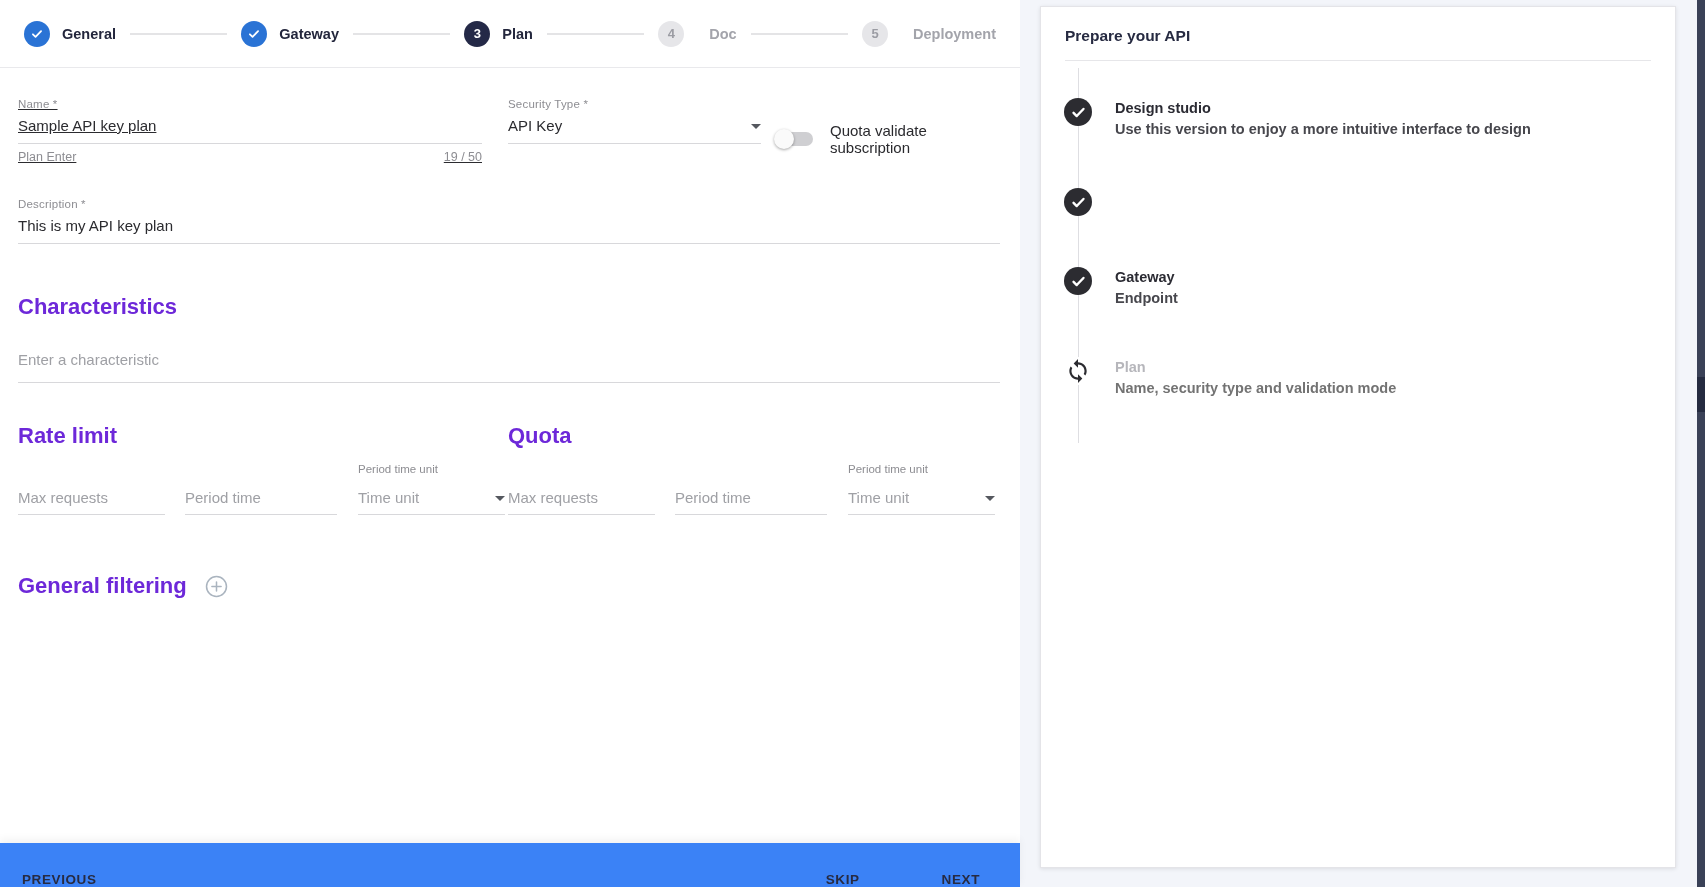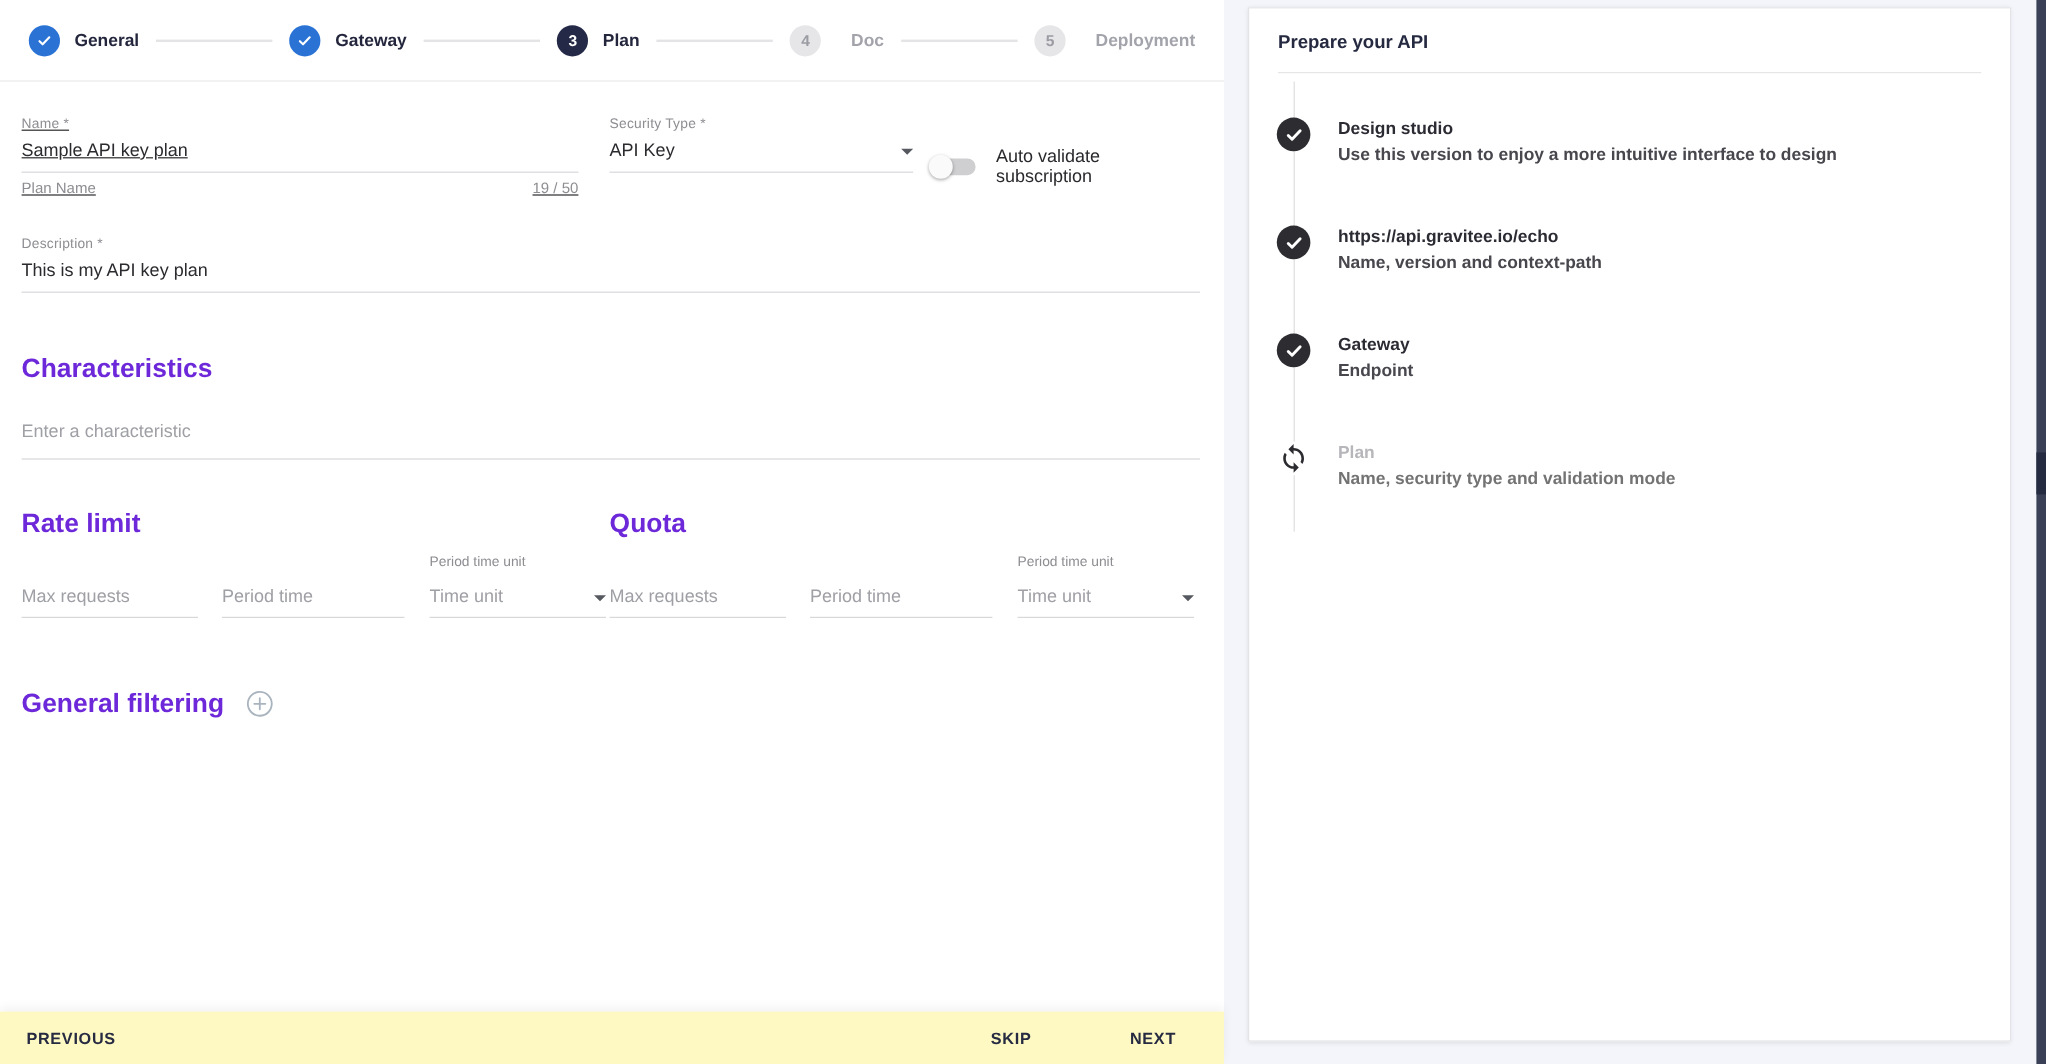--- a/index.html
+++ b/index.html
@@ -69,22 +69,22 @@
   .mini-field.period { width:152px; margin-left:20px; }
   .unit-field { width:147px; margin-left:21px; }
   .mini-field .f-value, .unit-field .f-value { padding:6px 0 8px 0; }
   .unit-label { font-size:11.5px; color:#8d8d92; margin-bottom:8px; }
 
   .resource-row { display:flex; align-items:center; margin-top:58px; gap:18px; }
   .plus-btn { width:23px; height:23px; cursor:pointer; display:block; }
 
   .footer {
     position:absolute; left:0; bottom:0; width:1020px; height:44px;
-    background:#fef9c3; box-shadow:0 -4px 8px rgba(0,0,0,.05);
-    display:flex; align-items:center; padding:0 22px;
+    background:#3b82f6; box-shadow:0 -4px 8px rgba(0,0,0,.05);
+    display:flex; align-items:flex-end; padding:0 22px;
   }
   .footer-btn {
     background:none; border:none; cursor:pointer;
     font-family:"Liberation Sans",sans-serif;
     font-size:13.5px; font-weight:700; color:#272b42; letter-spacing:.6px;
   }
   .footer-spacer { flex:1; }
   .footer .skip { margin-right:82px; }
   .footer .next { margin-right:18px; }
 
@@ -156,40 +156,40 @@
     </div>
   </div>
 
   <div class="form-area">
 
     <div class="row1">
       <div class="name-field">
         <div class="f-label">Name *</div>
         <div class="f-value underline">Sample API key plan</div>
         <div class="hint-row">
-          <span>Plan Name</span>
+          <span>Plan Enter</span>
           <span>19 / 50</span>
         </div>
       </div>
 
       <div class="security-field">
         <div class="f-label">Security Type *</div>
         <div class="underline">
           <div class="select-row">
             <span class="f-value">API Key</span>
             <span class="dd-arrow"></span>
           </div>
         </div>
       </div>
 
       <div class="toggle-group">
         <span class="toggle">
           <span class="toggle-knob"></span>
         </span>
-        <span class="toggle-label">Auto validate subscription</span>
+        <span class="toggle-label">Quota validate subscription</span>
       </div>
     </div>
 
     <div class="description-field">
       <div class="f-label">Description *</div>
       <div class="f-value underline">This is my API key plan</div>
     </div>
 
     <div class="characteristics">
       <div class="section-heading">Characteristics</div>
@@ -278,24 +278,20 @@
         <div class="side-item-sub">Use this version to enjoy a more intuitive interface to design</div>
       </div>
     </div>
 
     <div class="side-item">
       <span class="side-icon">
         <svg width="17" height="17" viewBox="0 0 24 24">
             <path fill="none" stroke="#ffffff" stroke-width="3.4" stroke-linecap="round" stroke-linejoin="round" d="M5 12.5l4.5 4.5L19 7"></path>
           </svg>
       </span>
-      <div class="side-item-text">
-        <div class="side-item-title">https://api.gravitee.io/echo</div>
-        <div class="side-item-sub">Name, version and context-path</div>
-      </div>
     </div>
 
     <div class="side-item">
       <span class="side-icon">
         <svg width="17" height="17" viewBox="0 0 24 24">
             <path fill="none" stroke="#ffffff" stroke-width="3.4" stroke-linecap="round" stroke-linejoin="round" d="M5 12.5l4.5 4.5L19 7"></path>
           </svg>
       </span>
       <div class="side-item-text">
         <div class="side-item-title">Gateway</div>

